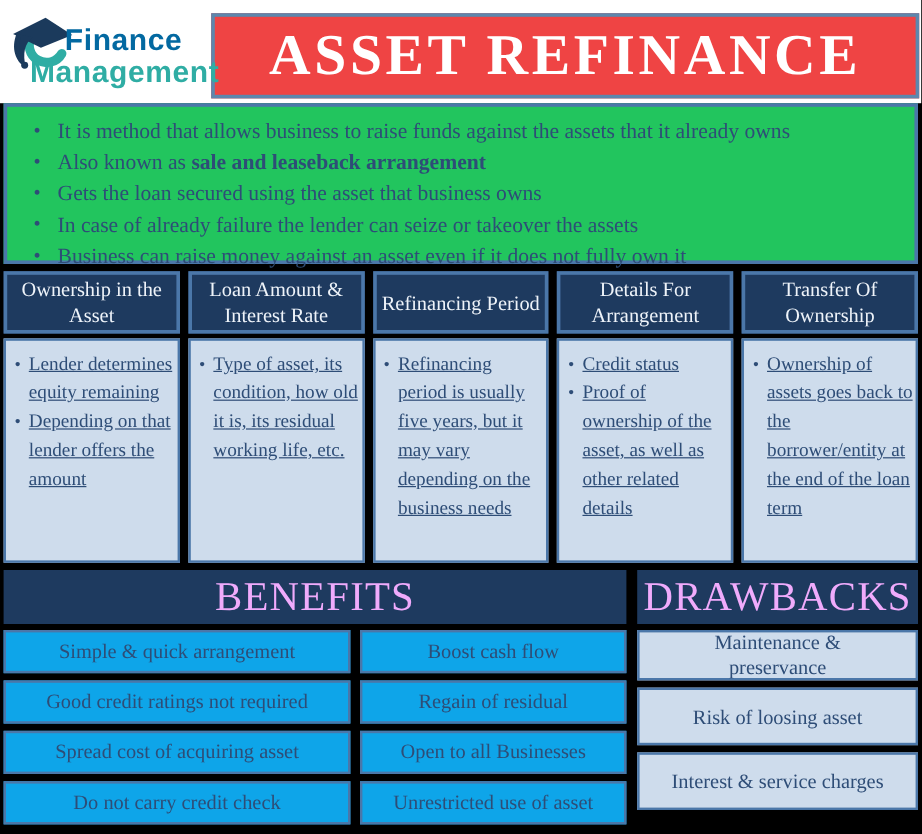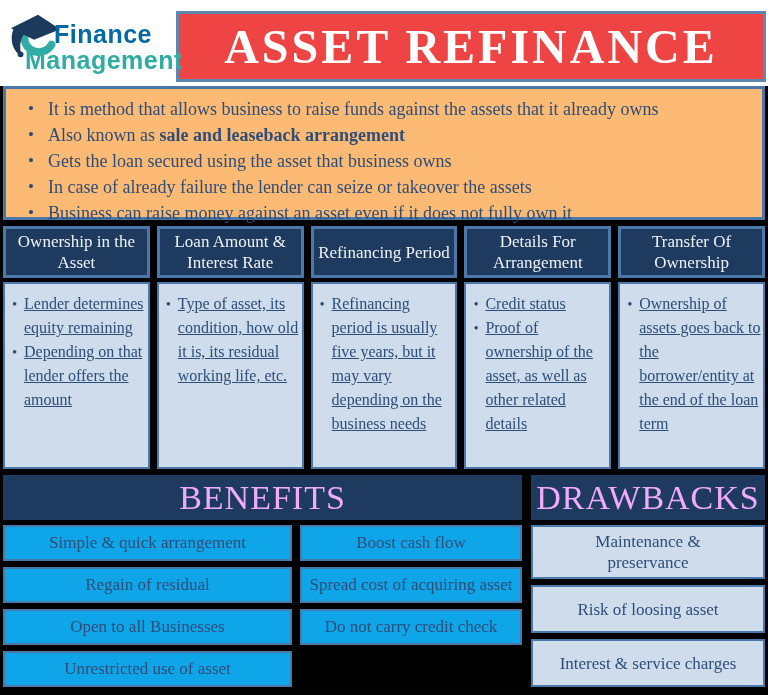--- a/index.html
+++ b/index.html
@@ -26,21 +26,21 @@
   .title-box {
     flex:1; margin:11px 0 4px 0; background:#ef4444;
     border:3px solid #5d87ad; display:flex; align-items:center; justify-content:center;
   }
   .page-title {
     color:#ffffff; font-weight:bold; font-size:48px; letter-spacing:3px; white-space:nowrap;
   }
 
   
   .overview {
-    margin:0 3px; height:134px; background:#fdba74; border:3px solid #4b77a9;
+    margin:0 3px; height:134px; background:#22c55e; border:3px solid #4b77a9;
     padding:7px 12px 0 10px;
   }
   .overview ul { list-style:none; }
   .overview li {
     position:relative; padding-left:32px; font-size:18px; line-height:26px; color:#2e4d77;
   }
   .overview li::before {
     content:"\2022"; position:absolute; left:12px; font-size:17px;
   }
 
@@ -75,21 +75,21 @@
     background:#0ea5e9; border:2px solid #4b77a9; color:#2e4d77;
     display:flex; align-items:center; justify-content:center;
     font-size:17px; text-align:center;
   }
   .drawbacks-list { margin-top:5px; display:flex; flex-direction:column; gap:6px; }
   .ditem {
     background:#cedcec; border:2px solid #4b77a9; color:#2e4d77;
     display:flex; align-items:center; justify-content:center;
     font-size:17px; line-height:21px; text-align:center; white-space:pre-line;
   }
-  .ditem.tall { height:54px;text-align:center; }
+  .ditem.tall { height:42px;text-align:center; }
   .ditem.short { height:48px; }
 </style>
 </head>
 <body>
 
 <div class="page">
 
   <div class="header">
     <div class="logo-area">
       <svg class="logo-icon" viewBox="0 0 60 60">
@@ -168,20 +168,21 @@
 
   </div>
 
   <div class="bottom">
 
     <div class="benefits">
       <div class="sec-title">BENEFITS</div>
       <div class="benefits-grid">
         <div class="item">Simple &amp; quick arrangement</div>
         <div class="item">Boost cash flow</div>
+        <div class="item">Good credit ratings not required</div>
         <div class="item">Regain of residual</div>
         <div class="item">Spread cost of acquiring asset</div>
         <div class="item">Open to all Businesses</div>
         <div class="item">Do not carry credit check</div>
         <div class="item">Unrestricted use of asset</div>
       </div>
     </div>
 
     <div class="drawbacks">
       <div class="sec-title">DRAWBACKS</div>

